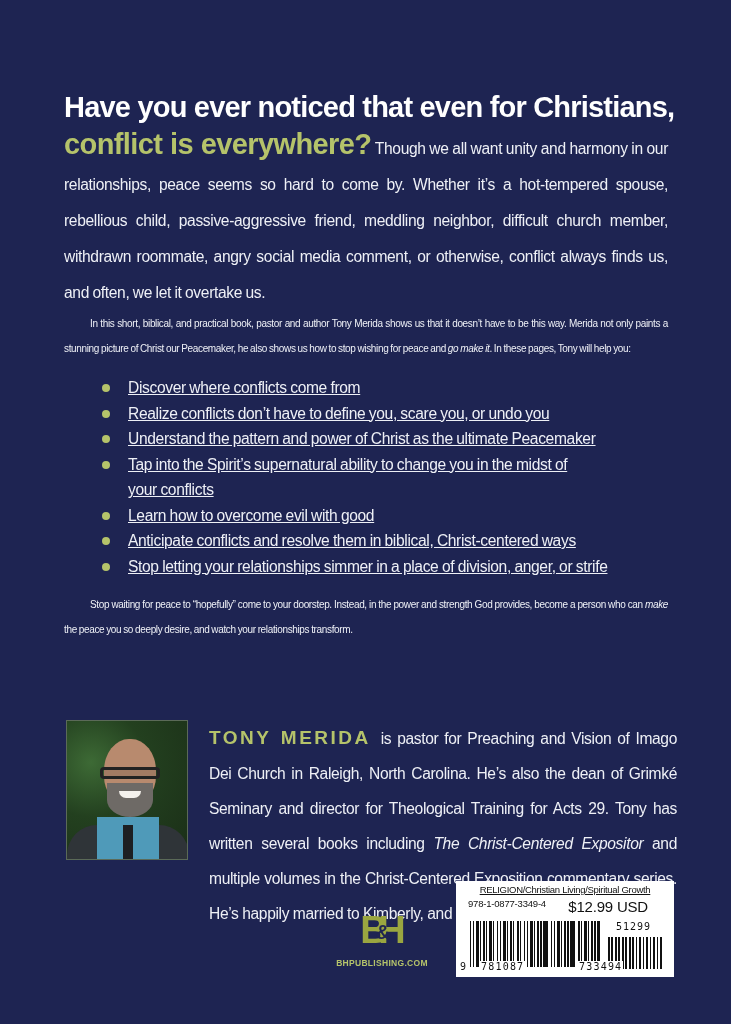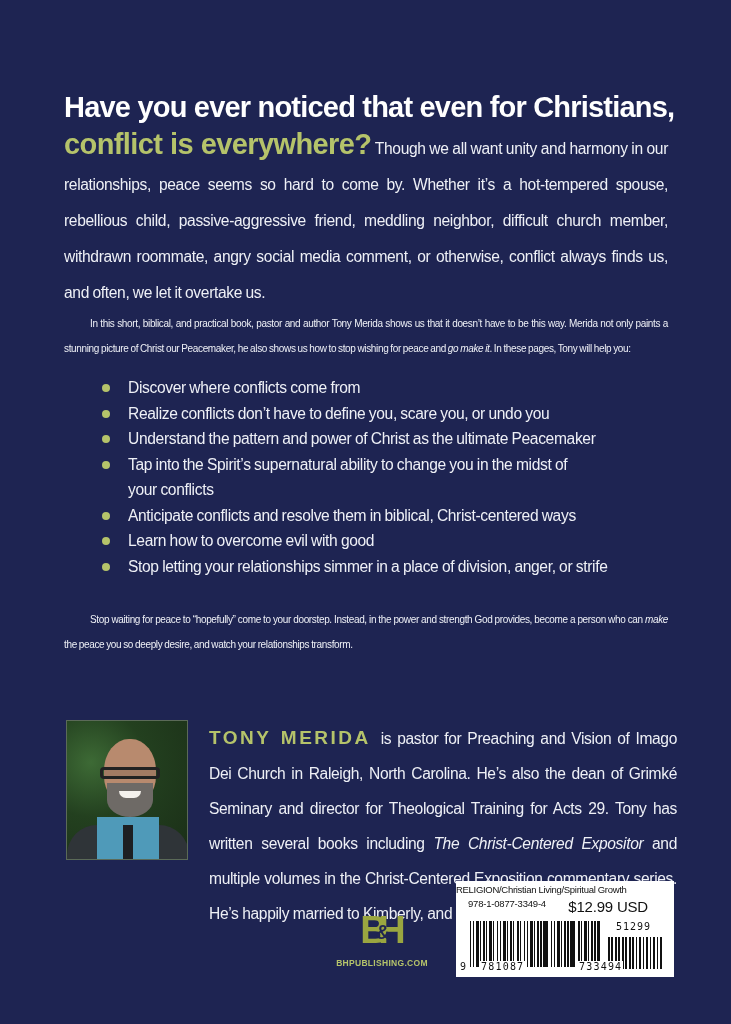--- a/index.html
+++ b/index.html
@@ -52,22 +52,23 @@
   .lead-block .rest {
     font-size: 15.6px;
     letter-spacing: -0.35px;
     word-spacing: -0.5px;
   }
   .lead-line2 {
     line-height: 36px;
   }
   ul.bullets {
     list-style: none;
-    margin: 14px 0 28px 0;
+    margin: 14px 0 13px 0;
     padding: 0 0 0 38px;
+    text-decoration: underline;
   }
   ul.bullets li {
     position: relative;
     font-size: 15.6px;
     line-height: 25.5px;
     letter-spacing: -0.35px;
     word-spacing: -0.5px;
     padding-left: 26px;
   }
   ul.bullets li .dot {
@@ -231,23 +232,24 @@
     width: 218px;
     height: 96px;
     background: #ffffff;
     color: #111;
   }
   #barcode .cat {
     position: absolute;
     left: 0;
     top: 3px;
     width: 218px;
-    text-align: left;
+    text-align: center;
     font-size: 9.5px;
     letter-spacing: -0.3px;
+    text-decoration: underline;
   }
   #barcode .isbn {
     position: absolute;
     left: 12px;
     top: 17px;
     font-size: 9.5px;
     letter-spacing: -0.2px;
   }
   #barcode .price {
     position: absolute;
@@ -324,22 +326,22 @@
     <span class="lead-line2"><span class="hl2">conflict is everywhere?</span><span class="rest p" style="line-height:25px;"> Though we all want unity and harmony in our relationships, peace seems so hard to come by. Whether it’s a hot-tempered spouse, rebellious child, passive-aggressive friend, meddling neighbor, difficult church member, withdrawn roommate, angry social media comment, or otherwise, conflict always finds us, and often, we let it overtake us.</span></span>
   </p>
 
   <p class="p indent"><span>In this short, biblical, and practical book, pastor and author Tony Merida shows us that it doesn’t have to be this way. Merida not only paints a stunning picture of Christ our Peacemaker, he also shows us how to stop wishing for peace and </span><i>go make it</i><span>. In these pages, Tony will help you:</span></p>
 
   <ul class="bullets">
     <li><span class="dot"></span><span>Discover where conflicts come from</span></li>
     <li><span class="dot"></span><span>Realize conflicts don’t have to define you, scare you, or undo you</span></li>
     <li><span class="dot"></span><span>Understand the pattern and power of Christ as the ultimate Peacemaker</span></li>
     <li style="padding-right:70px;"><span class="dot"></span><span>Tap into the Spirit’s supernatural ability to change you in the midst of your conflicts</span></li>
+    <li><span class="dot"></span><span>Learn how to overcome evil with good</span></li>
     <li><span class="dot"></span><span>Anticipate conflicts and resolve them in biblical, Christ-centered ways</span></li>
-    <li><span class="dot"></span><span>Learn how to overcome evil with good</span></li>
     <li><span class="dot"></span><span>Stop letting your relationships simmer in a place of division, anger, or strife</span></li>
   </ul>
 
   <p class="p indent"><span>Stop waiting for peace to “hopefully” come to your doorstep. Instead, in the power and strength God provides, become a person who can </span><i>make</i><span> the peace you so deeply desire, and watch your relationships transform.</span></p>
 </div>
 
 <div id="author">
   <div class="photo">
     <div class="jacket-l"></div>
     <div class="jacket-r"></div>

